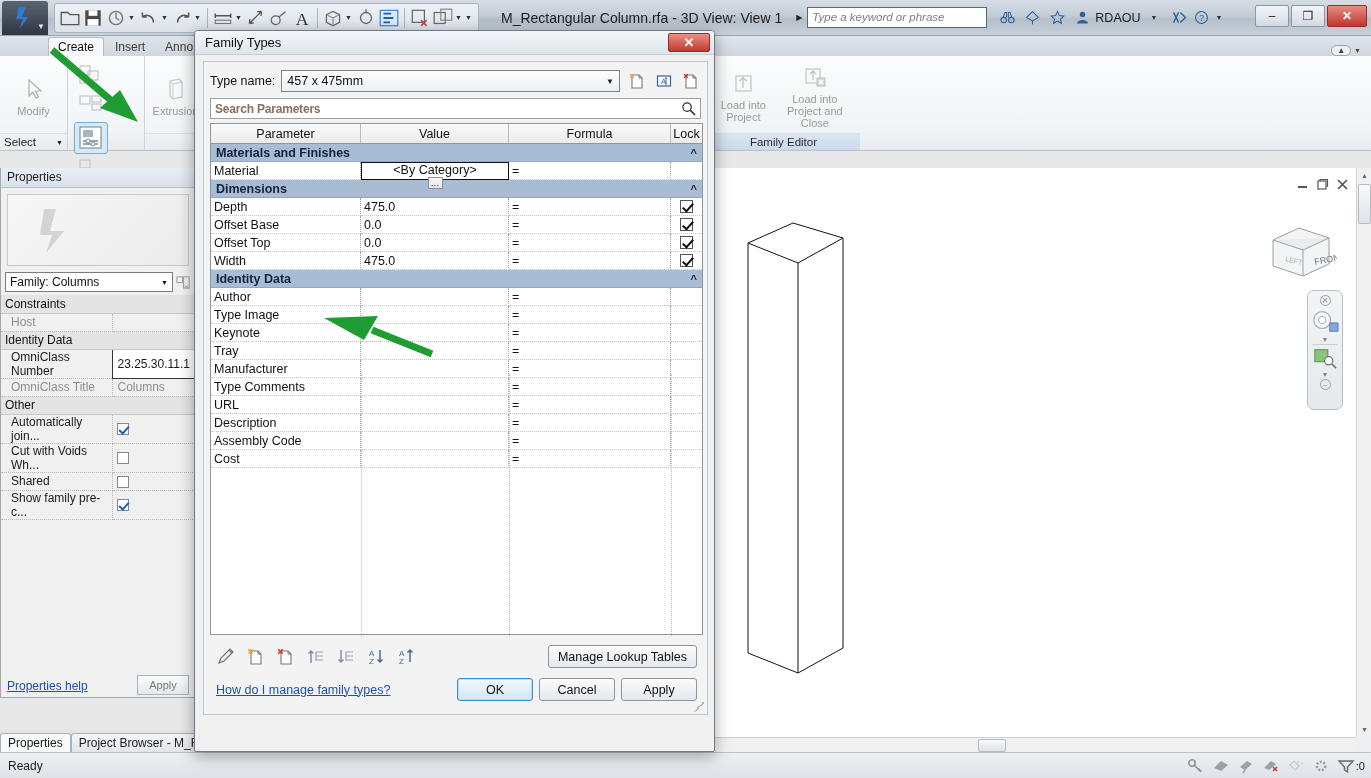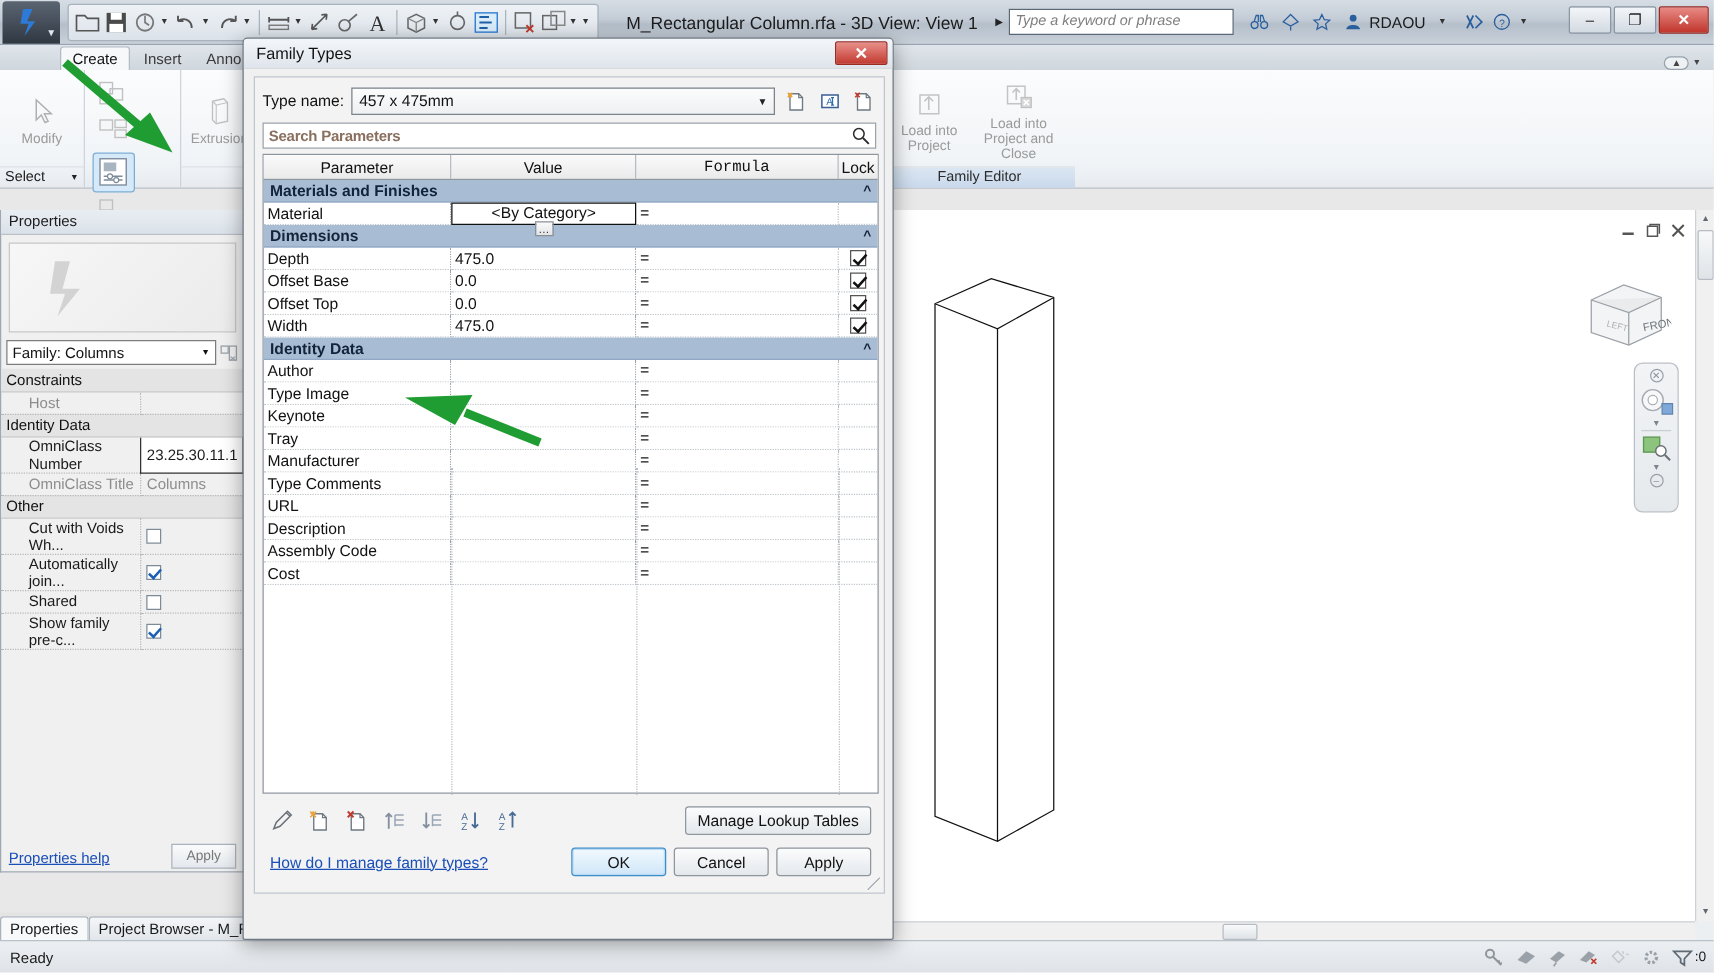--- a/index.html
+++ b/index.html
@@ -102,21 +102,21 @@
   .typesel { flex:1; height:20px; border:1px solid #7d7d7d; background:#fff;
              display:flex; align-items:center; justify-content:space-between;
              padding:0 4px; font-size:12px; color:#111;}
   .typesel .tri { font-size:7px; }
   .ptbl { width:100%; border-collapse:collapse; font-size:12px;}
   .ptbl td { border-bottom:1px dotted #b9b9b9; height:18px; padding:0 4px; color:#1a1a1a;
              vertical-align:middle;}
   .ptbl tr.grp td { background:#e4e4e4; font-weight:normal; color:#111; border-bottom:1px solid #c8c8c8;}
   .ptbl td.k { width:112px; border-right:1px dotted #b9b9b9;}
   .ptbl td.dim { color:#8d8d8d; }
-  .ptbl td.ind { padding-left:22px;}
+  .ptbl td.ind { padding-left:10px;}
   .cb { width:12px;height:12px;border:1px solid #7d8b99;background:#fff;display:inline-block;
         position:relative; vertical-align:middle;}
   .cb.on:after { content:''; position:absolute; left:3px; top:0px; width:4px;height:8px;
                  border:solid #1a5fb4; border-width:0 2px 2px 0; transform:rotate(42deg);}
   .omni { border:1px solid #333 !important; background:#fff; }
   .props-help { position:absolute; bottom:4px; left:6px; font-size:12px; color:#1a4fb8;
                 text-decoration:underline; }
   .props-applybtn { position:absolute; bottom:2px; right:6px; width:52px;height:20px;
                     border:1px solid #a9b3bd; background:linear-gradient(to bottom,#fafbfc,#e4e8ed);
                     font-size:11px; color:#777; display:flex;align-items:center;justify-content:center;}
@@ -185,21 +185,21 @@
   .searchrow .ph { flex:1; font-size:12px; color:#8a6e5e; font-weight:bold;
                    letter-spacing:-.2px; }
   .searchrow svg { width:15px;height:15px;}
 
   .ptable { margin:0 6px; width:493px; border:1px solid #8e969e; background:#fff;
             height:512px; position:relative; }
   .pt-head { display:flex; height:20px; background:linear-gradient(to bottom,#fbfbfb,#eaeaea);
              border-bottom:1px solid #8e969e;}
   .pt-head div { border-right:1px solid #b5bcc3; font-size:12.5px; color:#111;
                  display:flex; align-items:center; justify-content:center;}
-  .c1 { width:150px;} .c2 { width:148px;} .c3 { width:162px;font-family:Liberation Mono, monospace;} .c4 { width:31px; border-right:none !important;}
+  .c1 { width:150px;} .c2 { width:148px;} .c3 { width:162px;} .c4 { width:31px; border-right:none !important;}
   .pt-rows { }
   .prow { display:flex; height:18px; align-items:center;}
   .prow > div { height:18px; font-size:12.5px; color:#111; display:flex; align-items:center;
                 padding:0 3px; border-right:1px dotted #9aa2aa; border-bottom:1px dotted #c0c6cc;}
   .prow > div.c4 { border-right:none; justify-content:center;}
   .grouprow { height:18px; background:#a8bcd4; display:flex; align-items:center;
               font-weight:bold; font-size:12.5px; color:#12243a; padding:0 5px;
               border-bottom:1px solid #90a8c4;}
   .grouprow .chev { margin-left:auto; font-size:11px; color:#12243a; }
   .mat-cell { border:1px solid #111 !important; background:#fff; position:relative;
@@ -706,26 +706,26 @@
       <td class="omni" style="overflow:hidden;white-space:nowrap;">23.25.30.11.1</td>
     </tr>
     <tr>
       <td class="k ind dim">OmniClass Title</td>
       <td class="dim">Columns</td>
     </tr>
     <tr class="grp">
           <td colspan="2">Other</td>
         </tr>
     <tr>
+      <td class="k ind">Automatically join...</td>
+      <td><span class="cb on"></span></td>
+    </tr>
+    <tr>
       <td class="k ind">Cut with Voids Wh...</td>
       <td><span class="cb"></span></td>
-    </tr>
-    <tr>
-      <td class="k ind">Automatically join...</td>
-      <td><span class="cb on"></span></td>
     </tr>
     <tr>
       <td class="k ind">Shared</td>
       <td><span class="cb"></span></td>
     </tr>
     <tr>
       <td class="k ind">Show family pre-c...</td>
       <td><span class="cb on"></span></td>
     </tr>
   </tbody>

